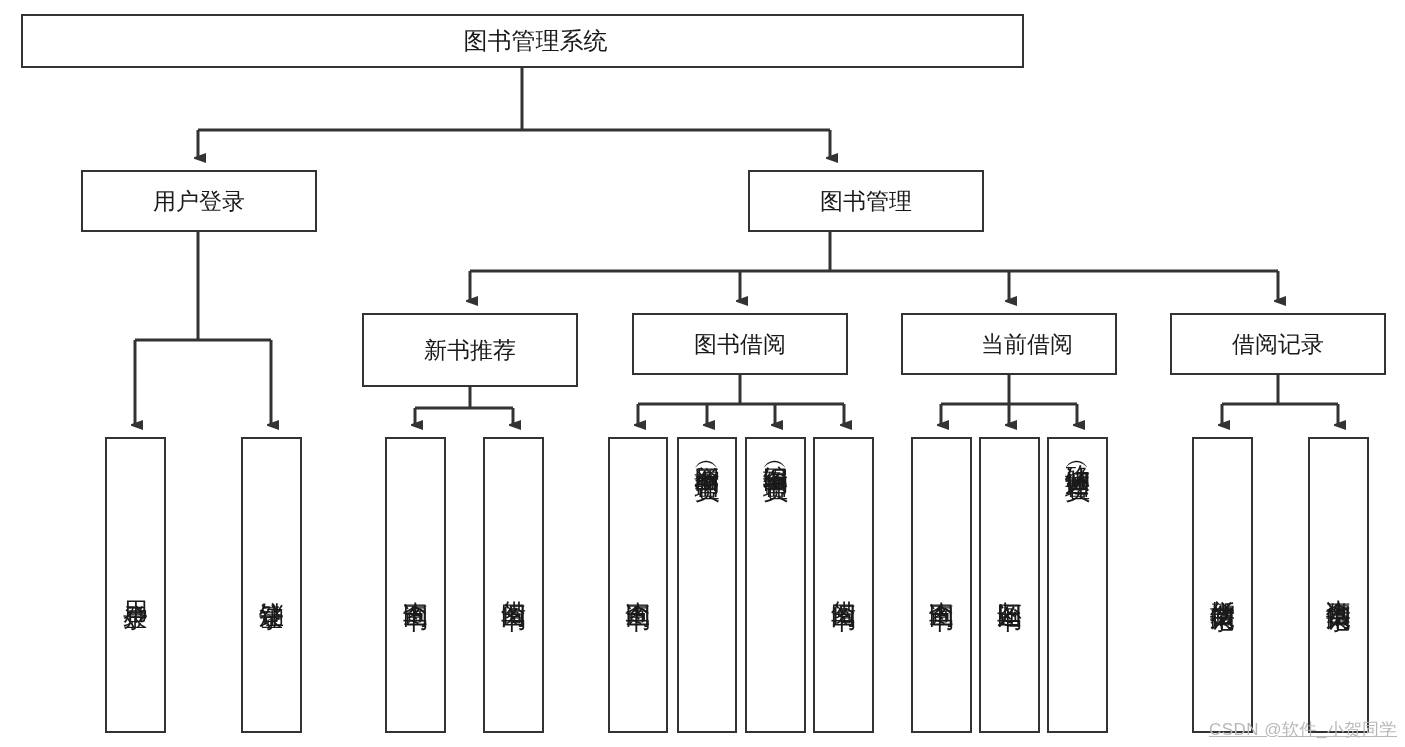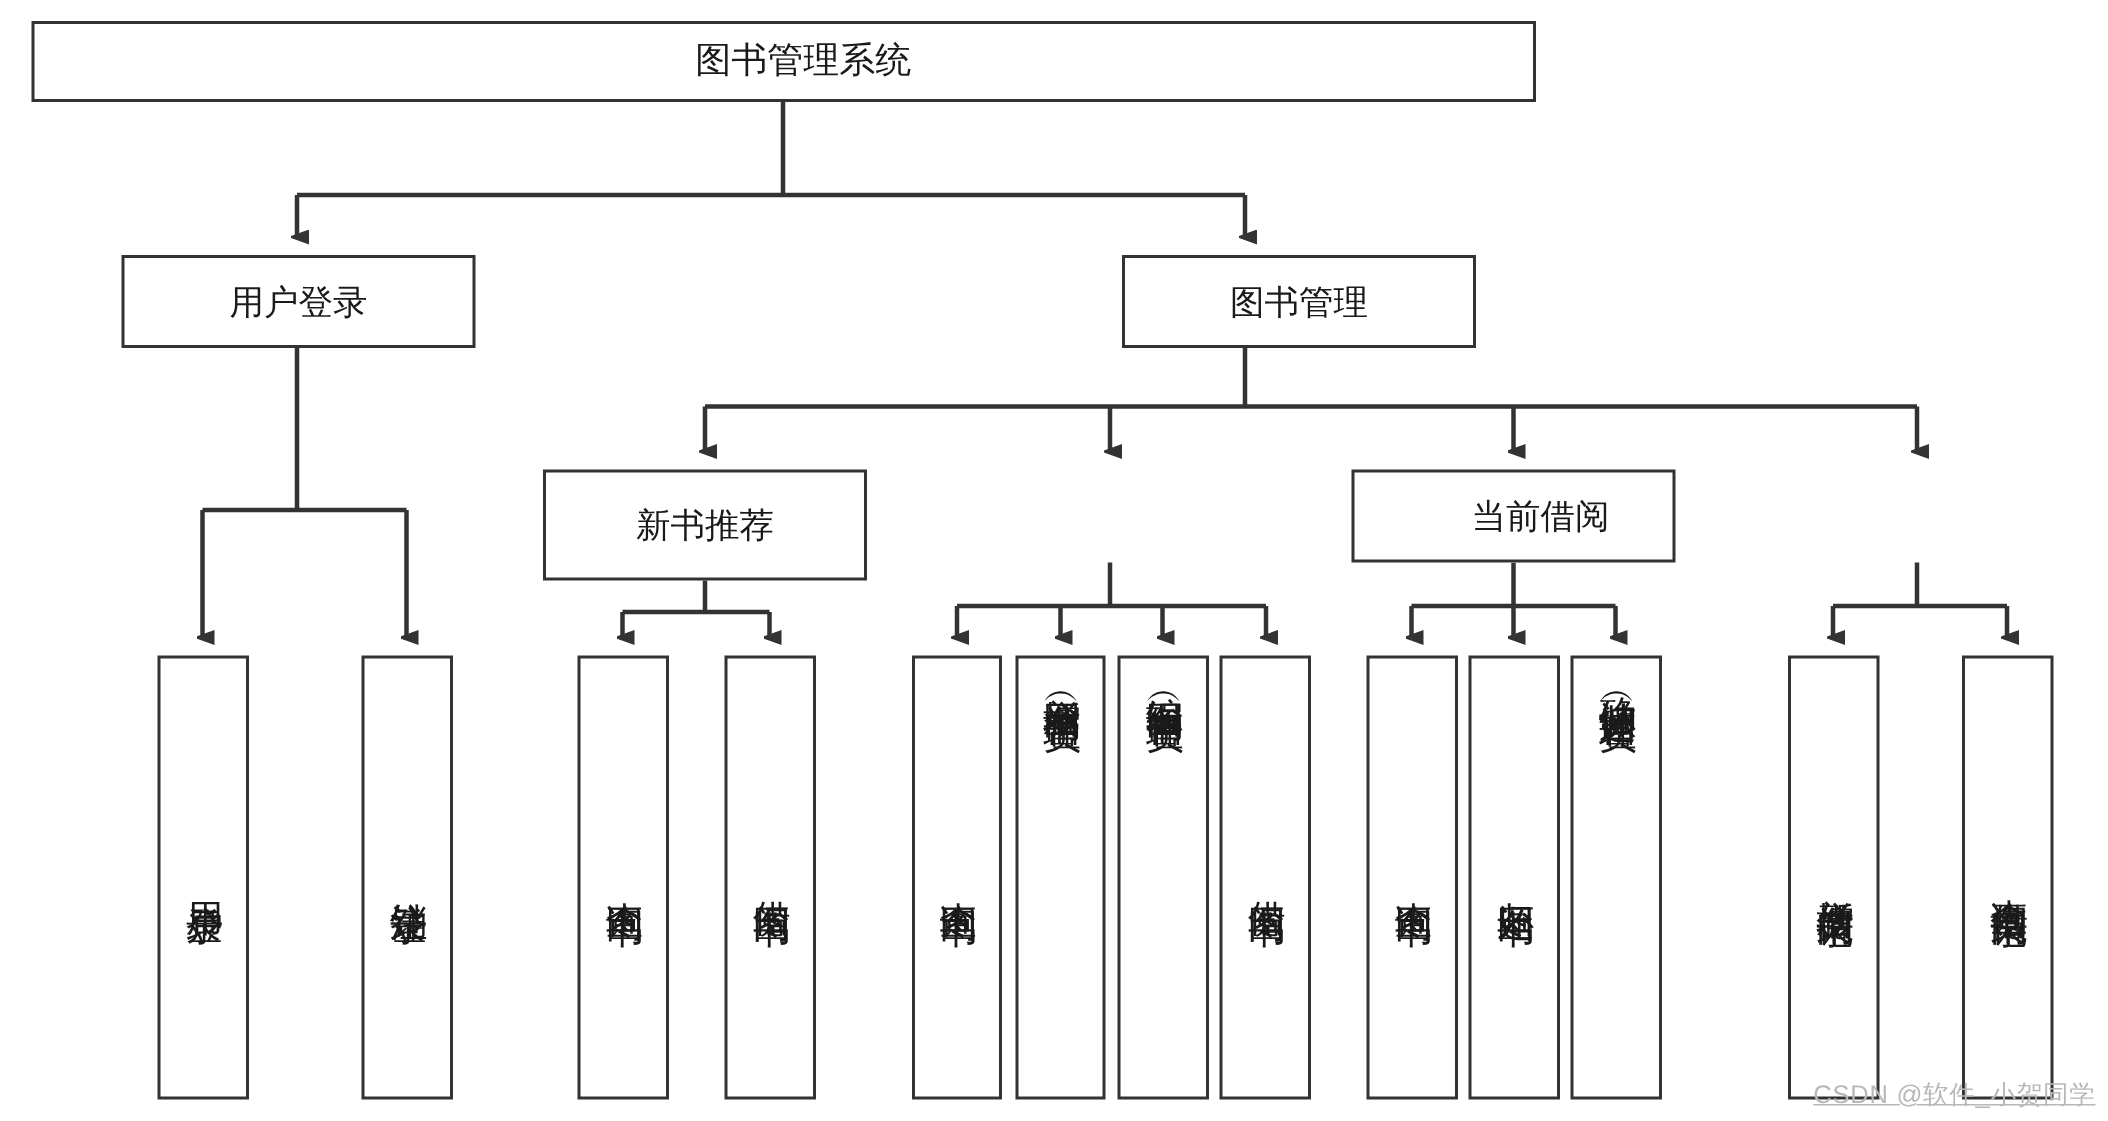--- a/index.html
+++ b/index.html
@@ -139,23 +139,29 @@
   <div class="node horiz" style="left:81px; top:170px; width:236px; height:62px;">
     <span class="node-label">用户登录</span>
   </div>
   <div class="node horiz" style="left:712px; top:170px; width:236px; height:62px;margin-left:36px;">
     <span class="node-label">图书管理</span>
   </div>
 
   <div class="node horiz" style="left:362px; top:313px; width:216px; height:74px;">
     <span class="node-label">新书推荐</span>
   </div>
+  <div class="node horiz" style="left:632px; top:313px; width:216px; height:62px;">
+    <span class="node-label">图书借阅</span>
+  </div>
   <div class="node horiz" style="left:901px; top:313px; width:216px; height:62px;padding-left:36px;">
     <span class="node-label">当前借阅</span>
   </div>
+  <div class="node horiz" style="left:1170px; top:313px; width:216px; height:62px;">
+    <span class="node-label">借阅记录</span>
+  </div>
 
   <div class="node vert centered" style="left:105px; top:437px; width:61px; height:296px;">
     <span class="node-label">用户登录</span>
   </div>
   <div class="node vert centered" style="left:241px; top:437px; width:61px; height:296px;">
     <span class="node-label">注销登录</span>
   </div>
 
   <div class="node vert centered" style="left:385px; top:437px; width:61px; height:296px;">
     <span class="node-label">查询图书</span>

